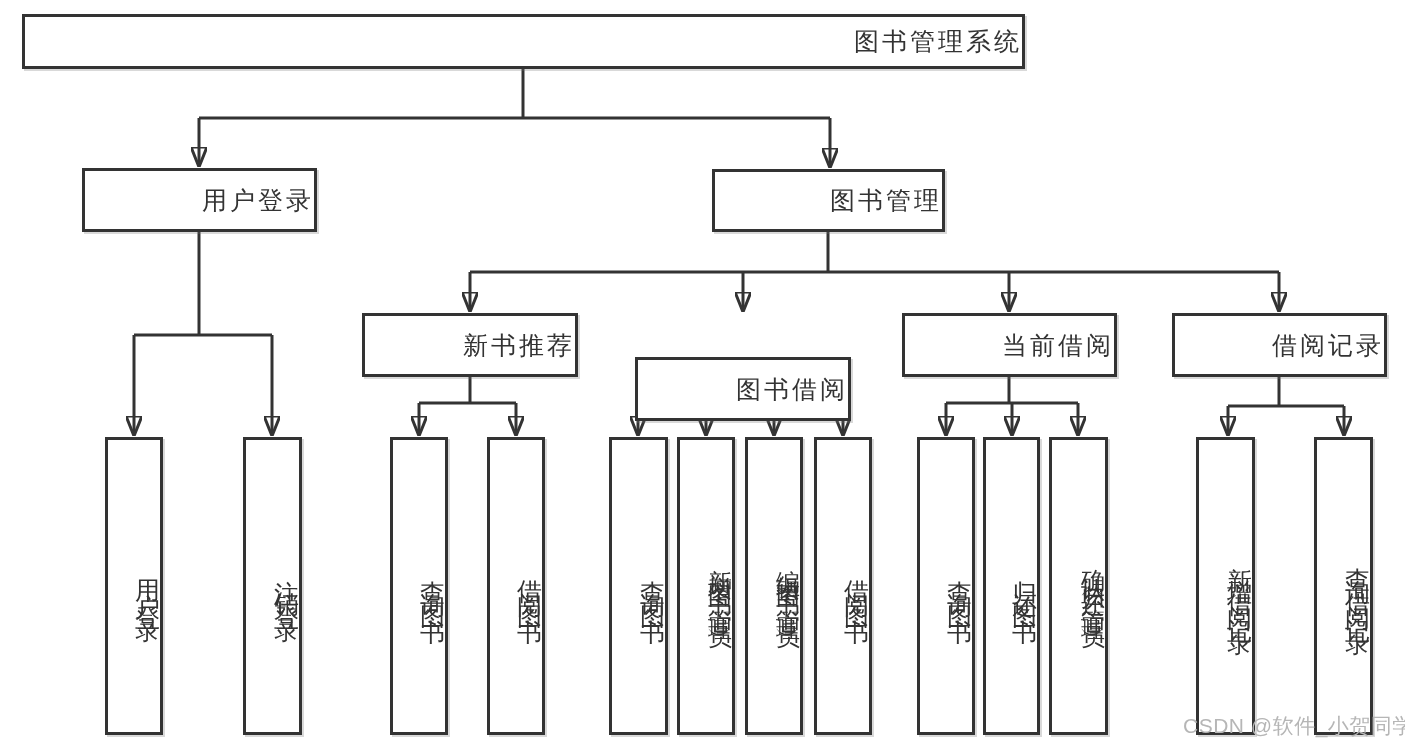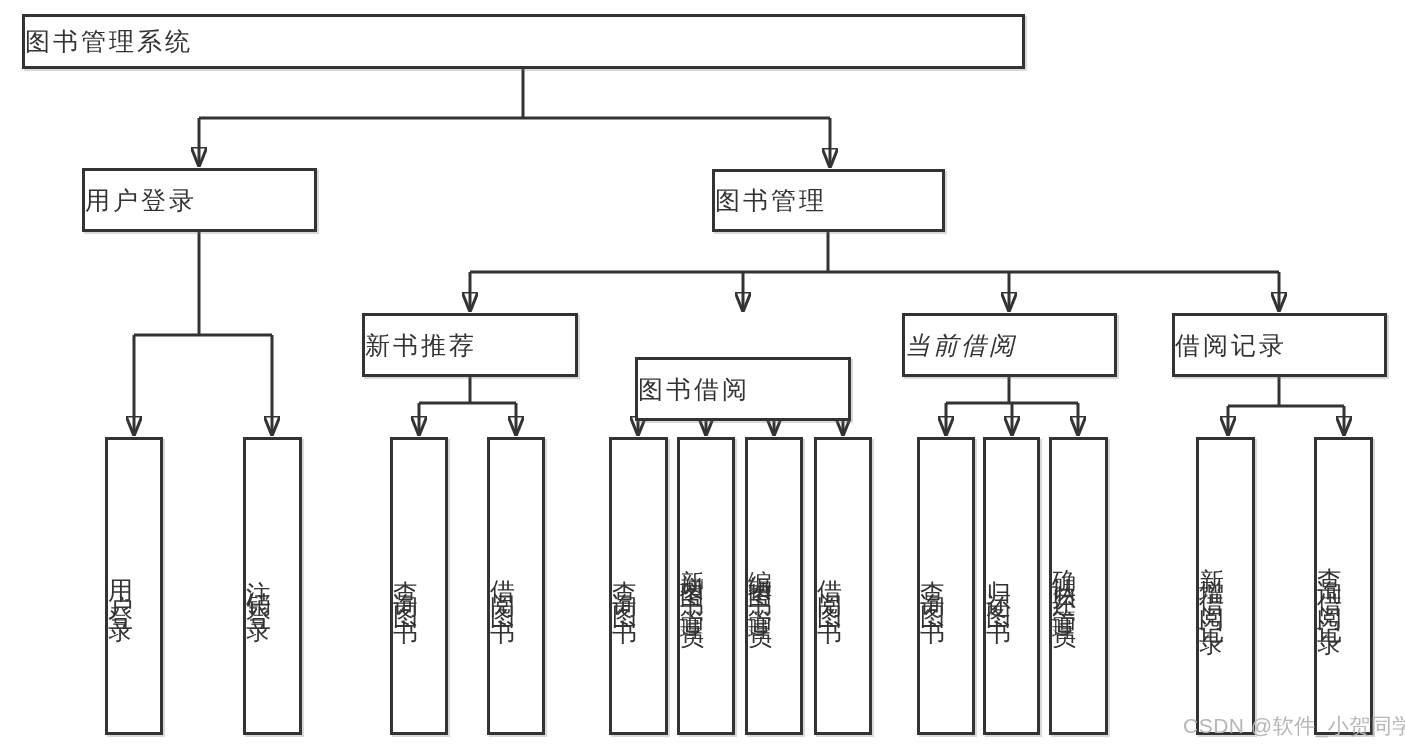--- a/index.html
+++ b/index.html
@@ -19,21 +19,21 @@
     pointer-events: none;
   }
   .wires path { stroke: #333333; stroke-width: 3; fill: none; }
   .box {
     position: absolute;
     box-sizing: border-box;
     background: #ffffff;
     border: 3px solid #333333;
     display: flex;
     align-items: center;
-    justify-content: flex-start;
+    justify-content: flex-end;
     box-shadow: 2px 2px 0 rgba(120,120,120,0.28);
   }
   .hlabel {
     font-size: 25px;
     letter-spacing: 3px;
     white-space: nowrap;
     color: #333333;
   }
   .vbox .vlabel {
     writing-mode: vertical-lr;
@@ -135,21 +135,21 @@
   <div class="box" style="left:362px; top:313px; width:216px; height:64px;">
     <span class="hlabel">新书推荐</span>
   </div>
 
   <div class="box" style="left:712px; top:169px; width:233px; height:63px;">
     <span class="hlabel">图书管理</span>
   </div>
   <div class="box" style="left:635px; top:313px; width:216px; height:64px;margin-top:44px;">
     <span class="hlabel">图书借阅</span>
   </div>
-  <div class="box" style="left:902px; top:313px; width:215px; height:64px;font-style:italic;">
+  <div class="box" style="left:902px; top:313px; width:215px; height:64px;">
     <span class="hlabel">当前借阅</span>
   </div>
   <div class="box" style="left:1172px; top:313px; width:215px; height:64px;font-family:Liberation Serif, serif;">
     <span class="hlabel">借阅记录</span>
   </div>
 
   <div class="box vbox" style="left:105px; top:437px; width:58px; height:298px;">
     <span class="vlabel">用户登录</span>
   </div>
   <div class="box vbox" style="left:243px; top:437px; width:59px; height:298px;">

